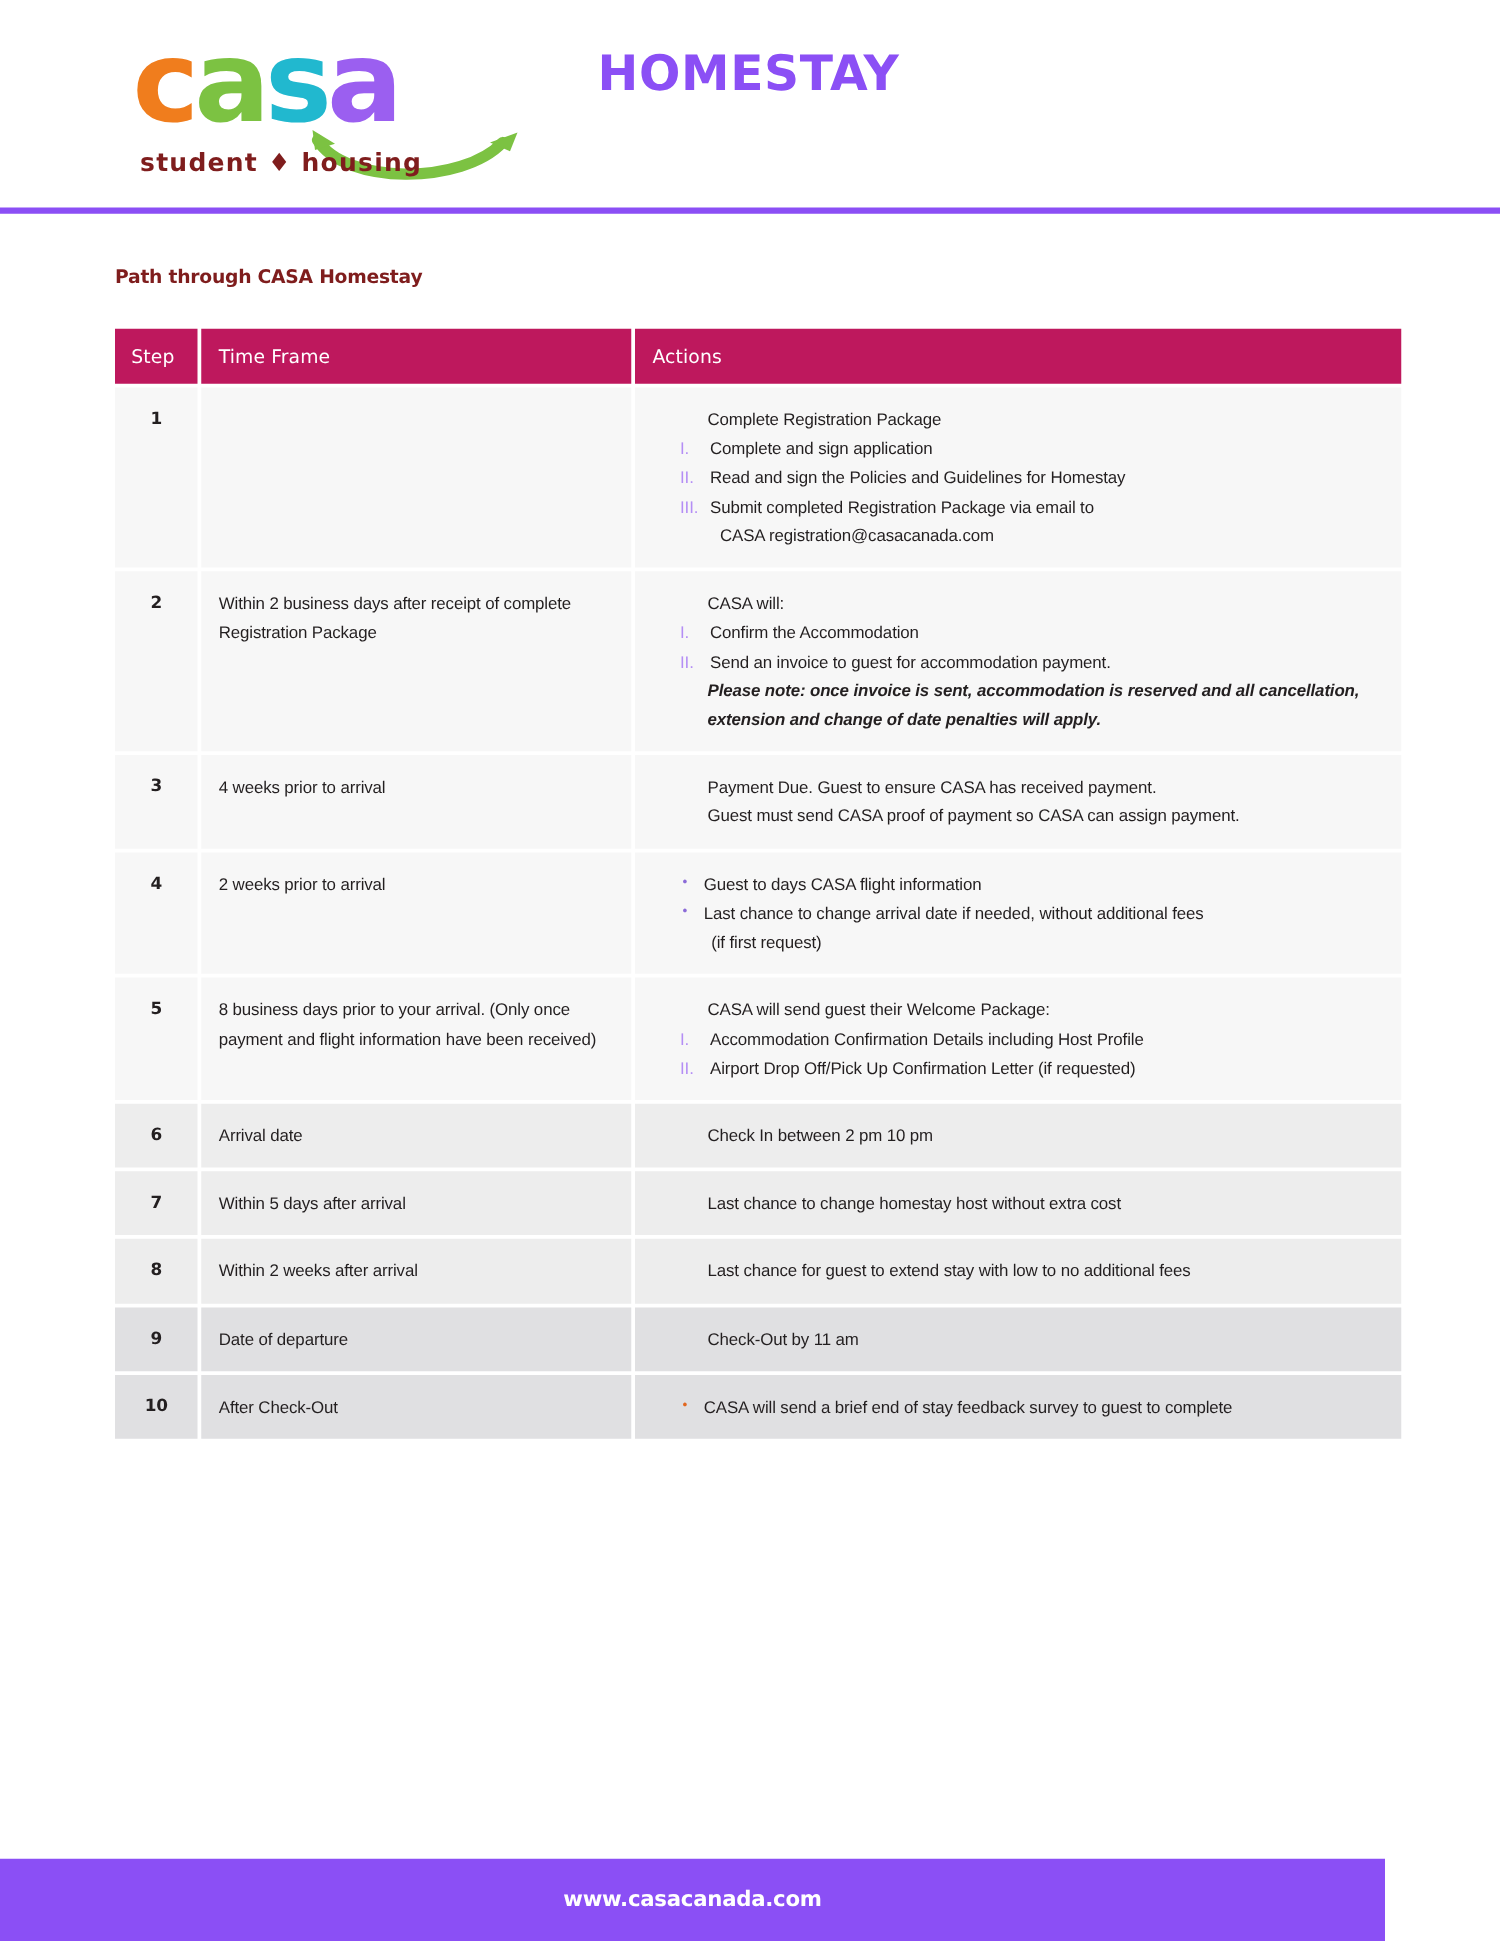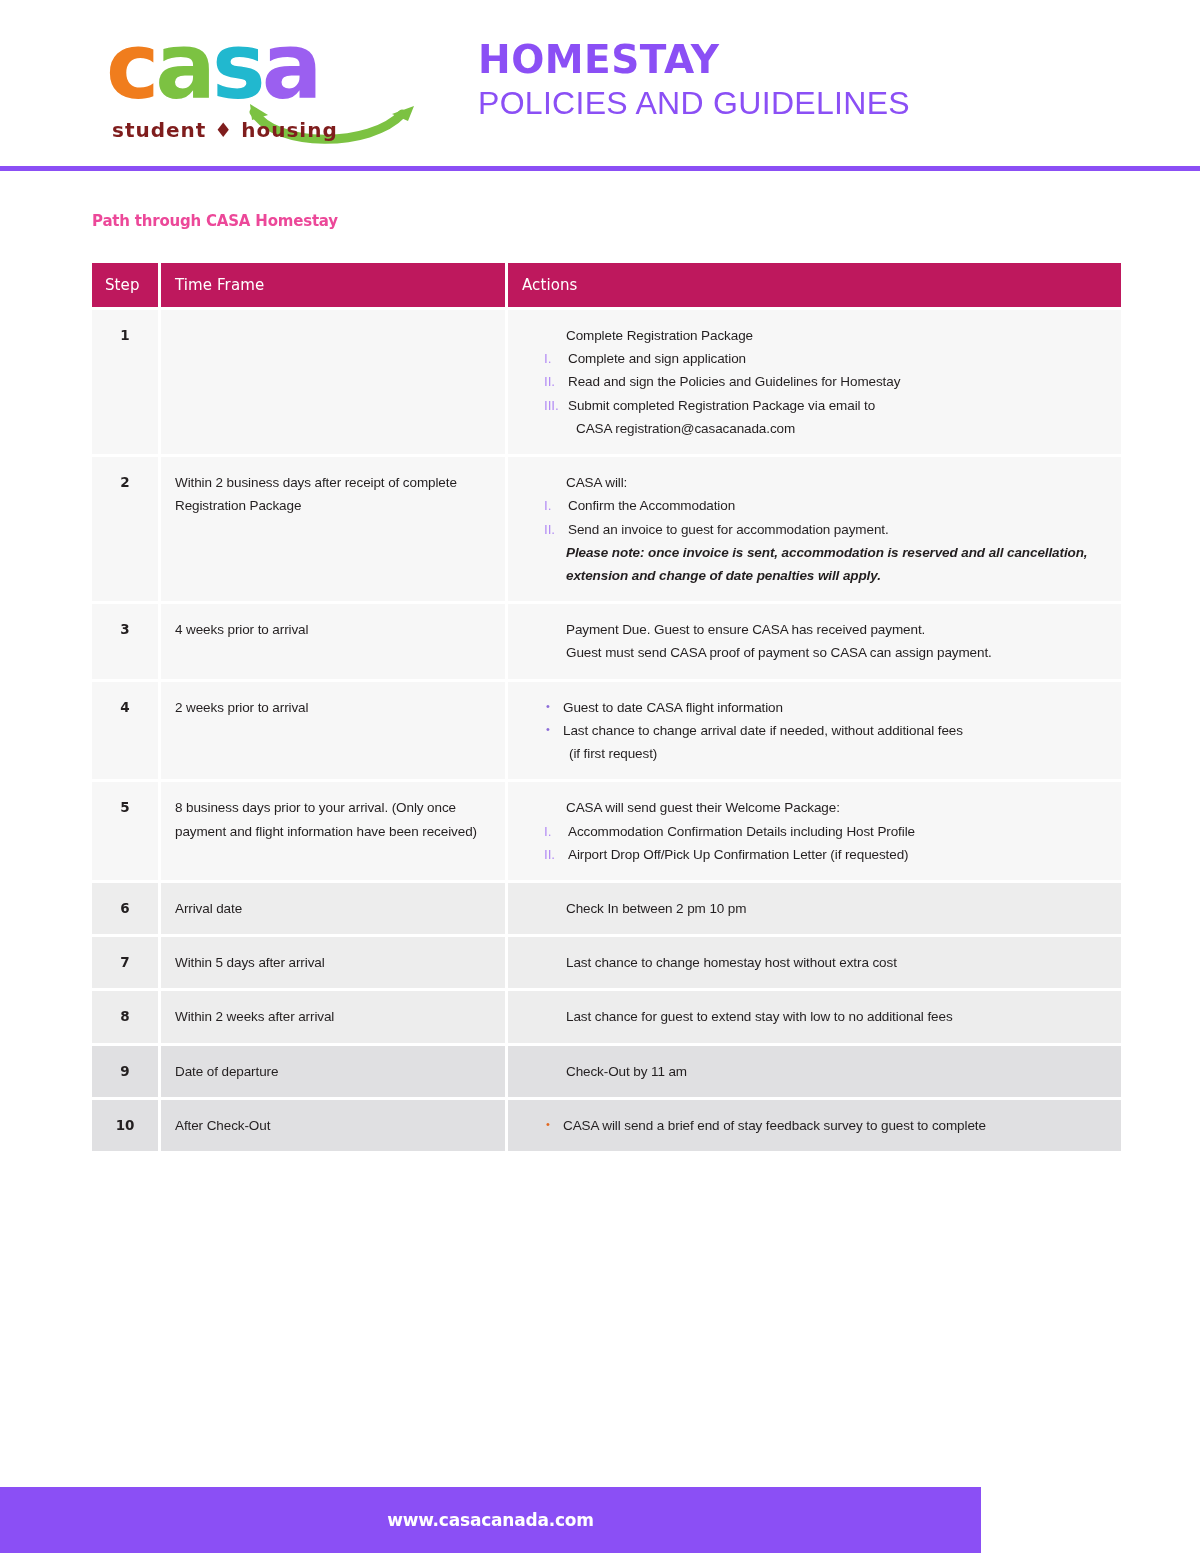--- a/index.html
+++ b/index.html
@@ -101,21 +101,21 @@
   .content {
     position: absolute;
     left: 92px;
     top: 212px;
     width: 1020px;
   }
   .section-title {
     font-family: "DejaVu Sans", sans-serif;
     font-size: 15px;
     font-weight: bold;
-    color: #ec4899;
+    color: #7f1d1d;
     letter-spacing: -0.2px;
     margin: 0 0 30px 0;
   }
 
   
   table.path-table {
     border-collapse: separate;
     border-spacing: 3px 3px;
     width: 1020px;
     margin-left: -3px;
@@ -219,21 +219,21 @@
   .row-pad-4 td { padding-bottom: 36px; }
   .row-pad-5 td { padding-bottom: 62px; }
   .row-pad-3 td { padding-bottom: 30px; }
   .row-pad-std td { padding-top: 18px; padding-bottom: 18px; }
 
   
   .footer-bar {
     position: absolute;
     left: 0;
     top: 1487px;
-    width: 981px;
+    width: 1108px;
     height: 66px;
     background: #8b4ff5;
     display: flex;
     align-items: center;
     justify-content: center;
   }
   .footer-url {
     font-family: "DejaVu Sans", sans-serif;
     font-size: 17px;
     font-weight: bold;
@@ -253,21 +253,20 @@
       <path d="M12 14 C 34 50, 128 50, 160 16" stroke="#7cc242" stroke-width="9" fill="none" stroke-linecap="round"></path>
       <path d="M8 6 L 10 22 L 26 17 Z" fill="#7cc242"></path>
       <path d="M172 8 L 166 23 L 150 16 Z" fill="#7cc242"></path>
     </svg>
 
     <div class="logo-tagline">student ♦ housing</div>
   </div>
 
   <div class="header-title">
     <span class="line1">HOMESTAY</span>
-    <span class="line2">POLICIES AND GUIDELINES</span>
   </div>
 
   <div class="header-rule"></div>
 </div>
 
 <div class="content">
 
   <h2 class="section-title">Path through CASA Homestay</h2>
 
   <table class="path-table">
@@ -318,21 +317,21 @@
           <span class="cell-line">Payment Due. Guest to ensure CASA has received payment.</span>
           <span class="cell-line">Guest must send CASA proof of payment so CASA can assign payment.</span>
         </td>
       </tr>
 
       <tr class="tone-a row-pad-4">
         <td class="cell-step">4</td>
         <td class="cell-time">2 weeks prior to arrival</td>
         <td class="cell-actions">
           <ul class="dot-list purple">
-            <li><span>Guest to date CASA flight information</span></li>
+            <li><span>Guest to days CASA flight information</span></li>
             <li><span>Last chance to change arrival date if needed, without additional fees</span><span class="sub">(if first request)</span></li>
           </ul>
         </td>
       </tr>
 
       <tr class="tone-a row-pad-5">
         <td class="cell-step">5</td>
         <td class="cell-time">8 business days prior to your arrival. (Only once payment and flight information have been received)</td>
         <td class="cell-actions">
           <span class="cell-line">CASA will send guest their Welcome Package:</span>

